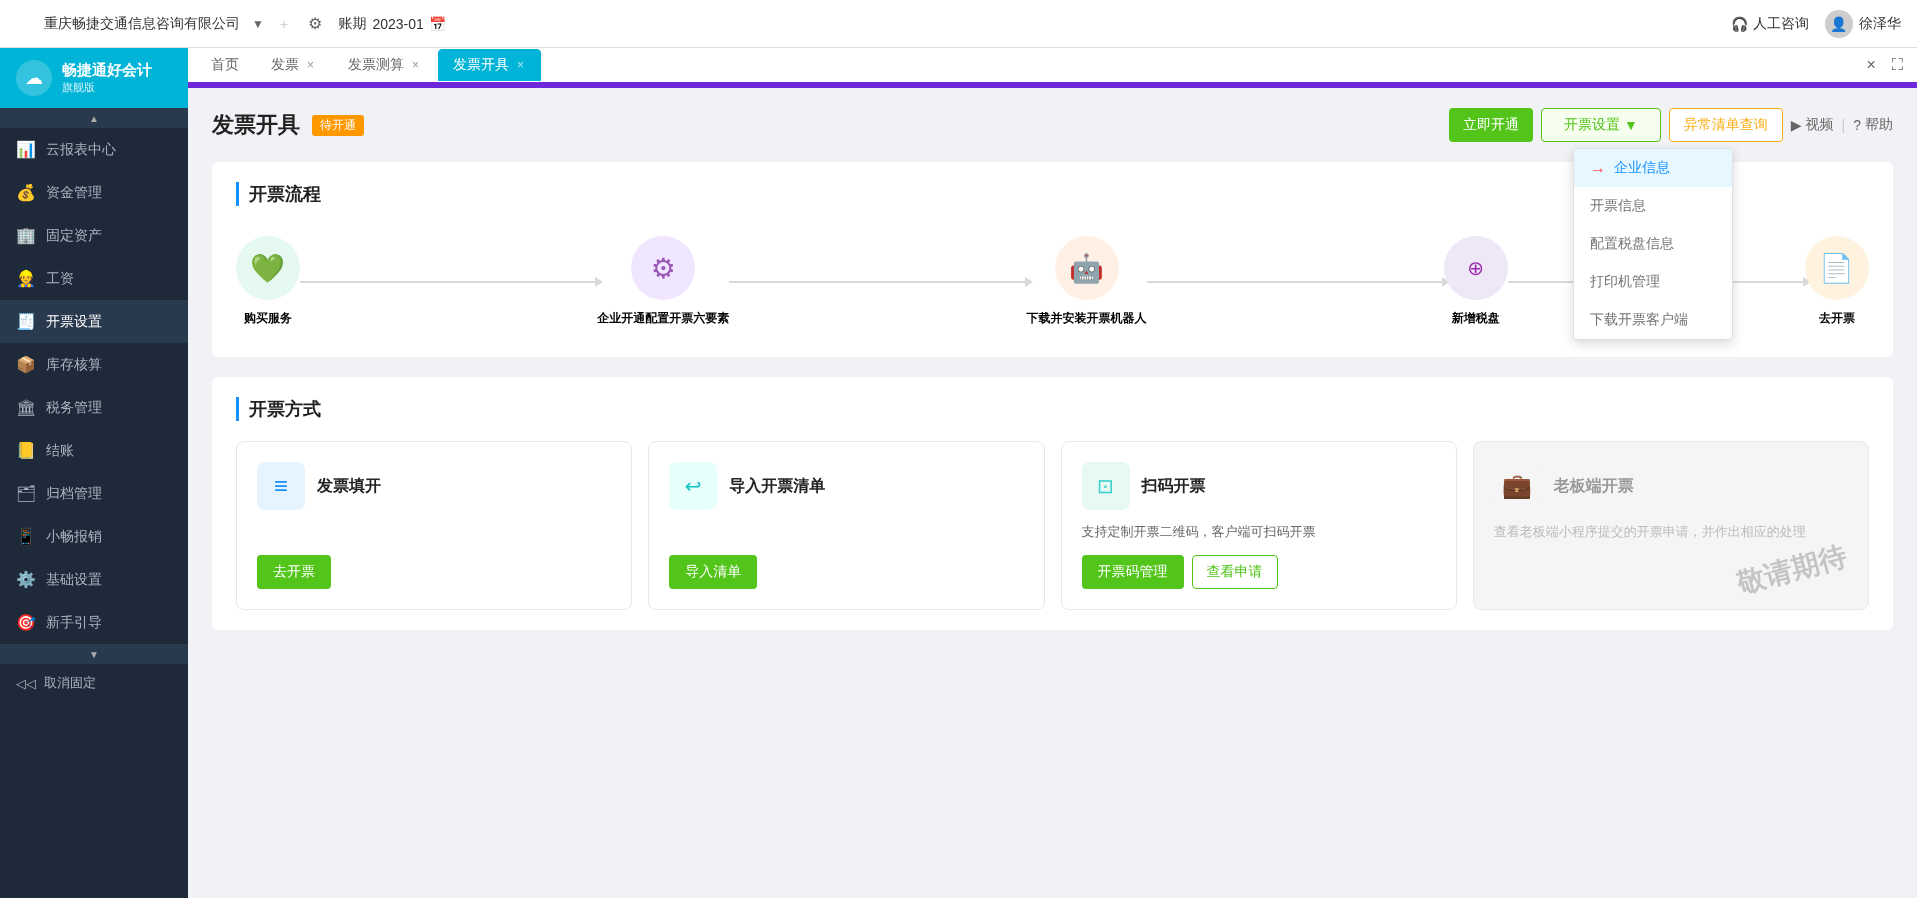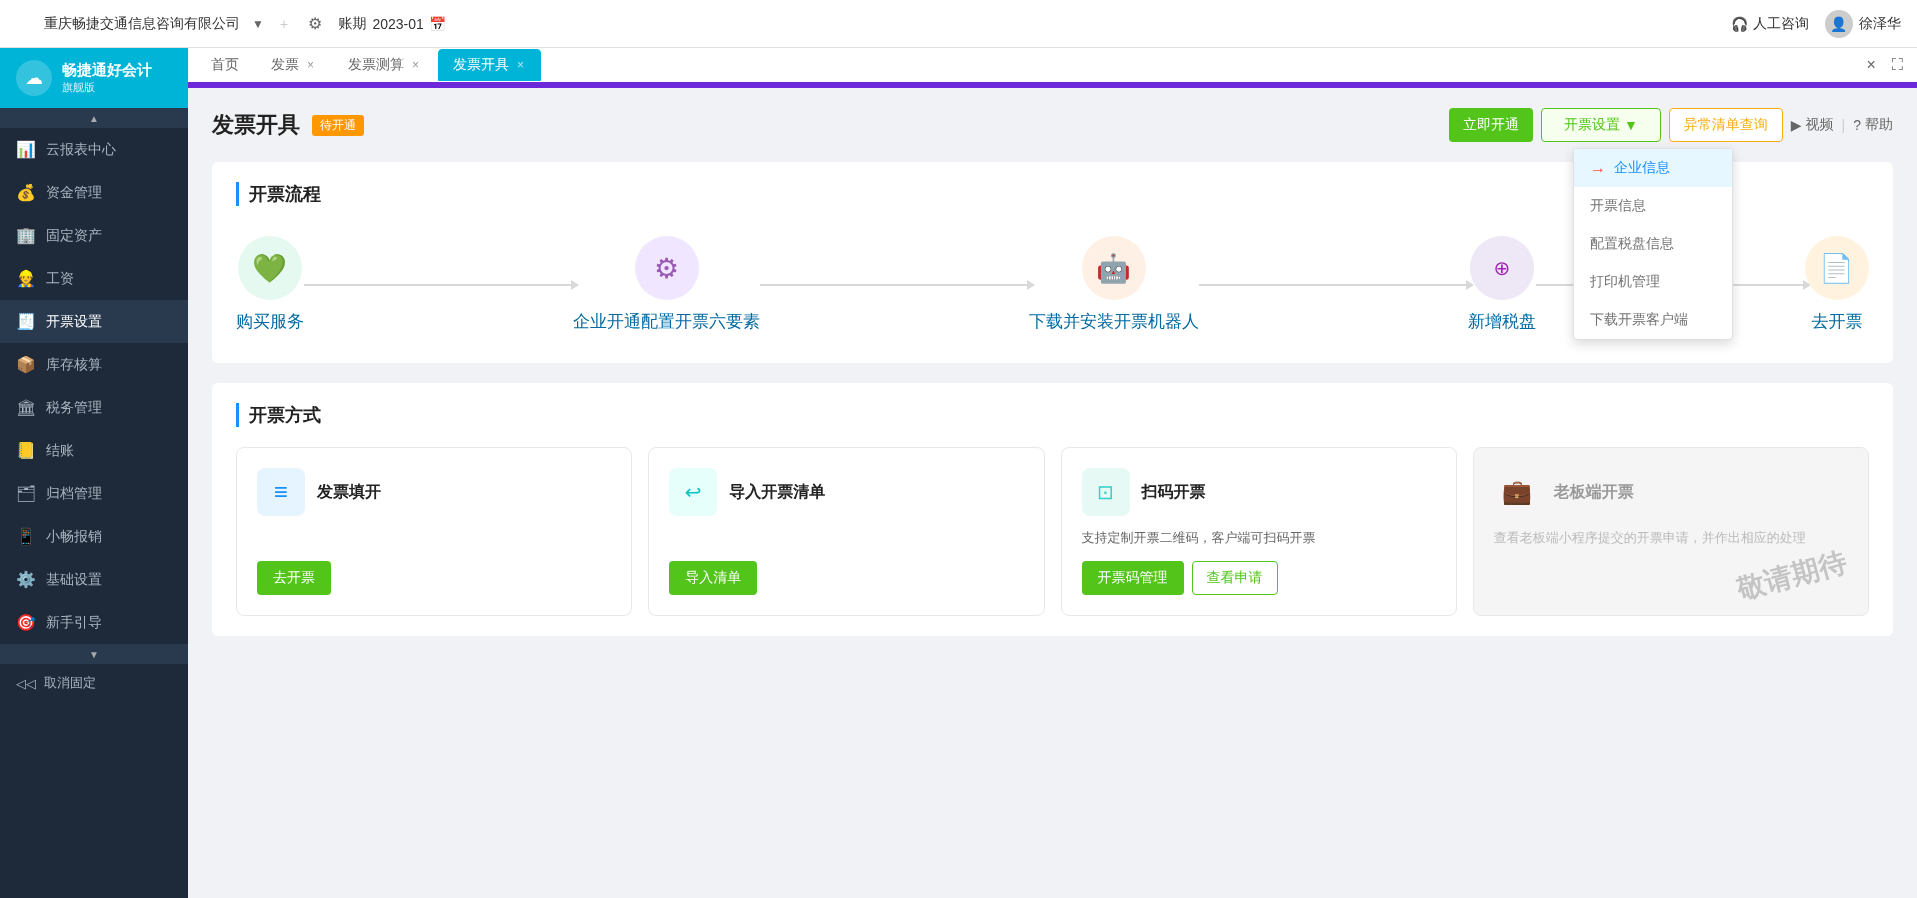--- a/index.html
+++ b/index.html
@@ -382,23 +382,24 @@
       align-items: center;
       justify-content: center;
       font-size: 28px;
     }
     .step-icon.green { background: #e6f9f0; color: #52c41a; }
     .step-icon.purple { background: #f0e6ff; color: #9b59b6; }
     .step-icon.orange { background: #fff0e6; color: #ff7a00; }
     .step-icon.light-purple { background: #f5e6ff; color: #b39ddb; }
     .step-icon.peach { background: #fff3e0; color: #ff9800; }
     .step-label {
-      font-size: 17px;
-      color: #0369a1;
+      font-size: 12px;
+      color: #000000;
       text-align: center;
+      font-weight: bold;
     }
 
     
     .methods-grid {
       display: grid;
       grid-template-columns: repeat(4, 1fr);
       gap: 16px;
     }
     .method-card {
       background: #fff;

